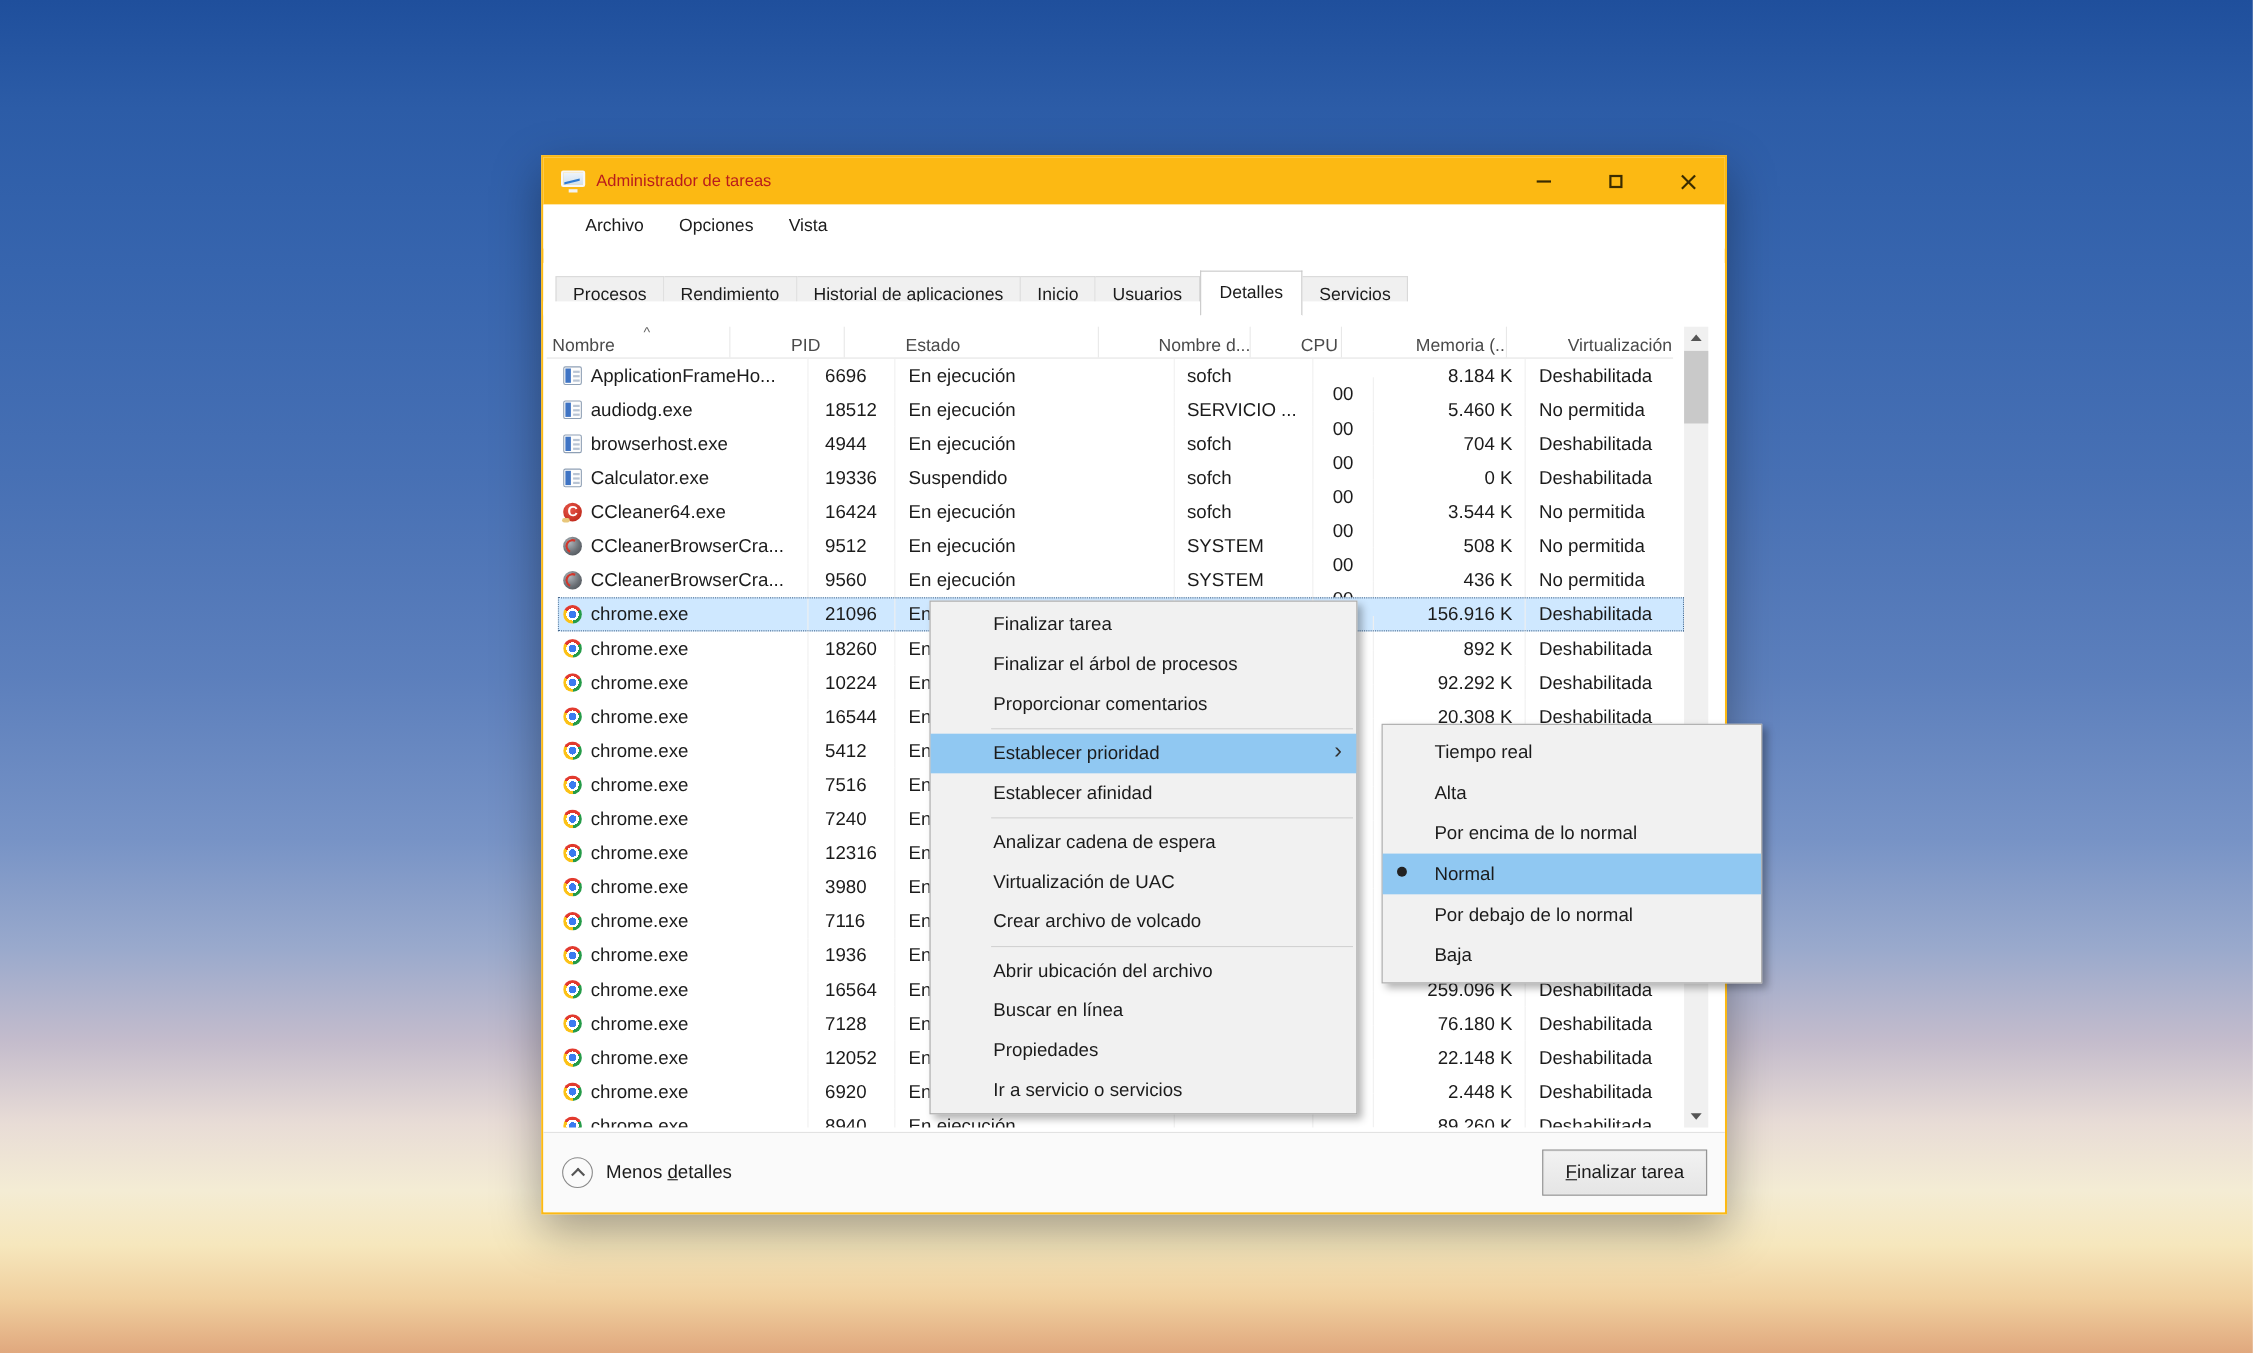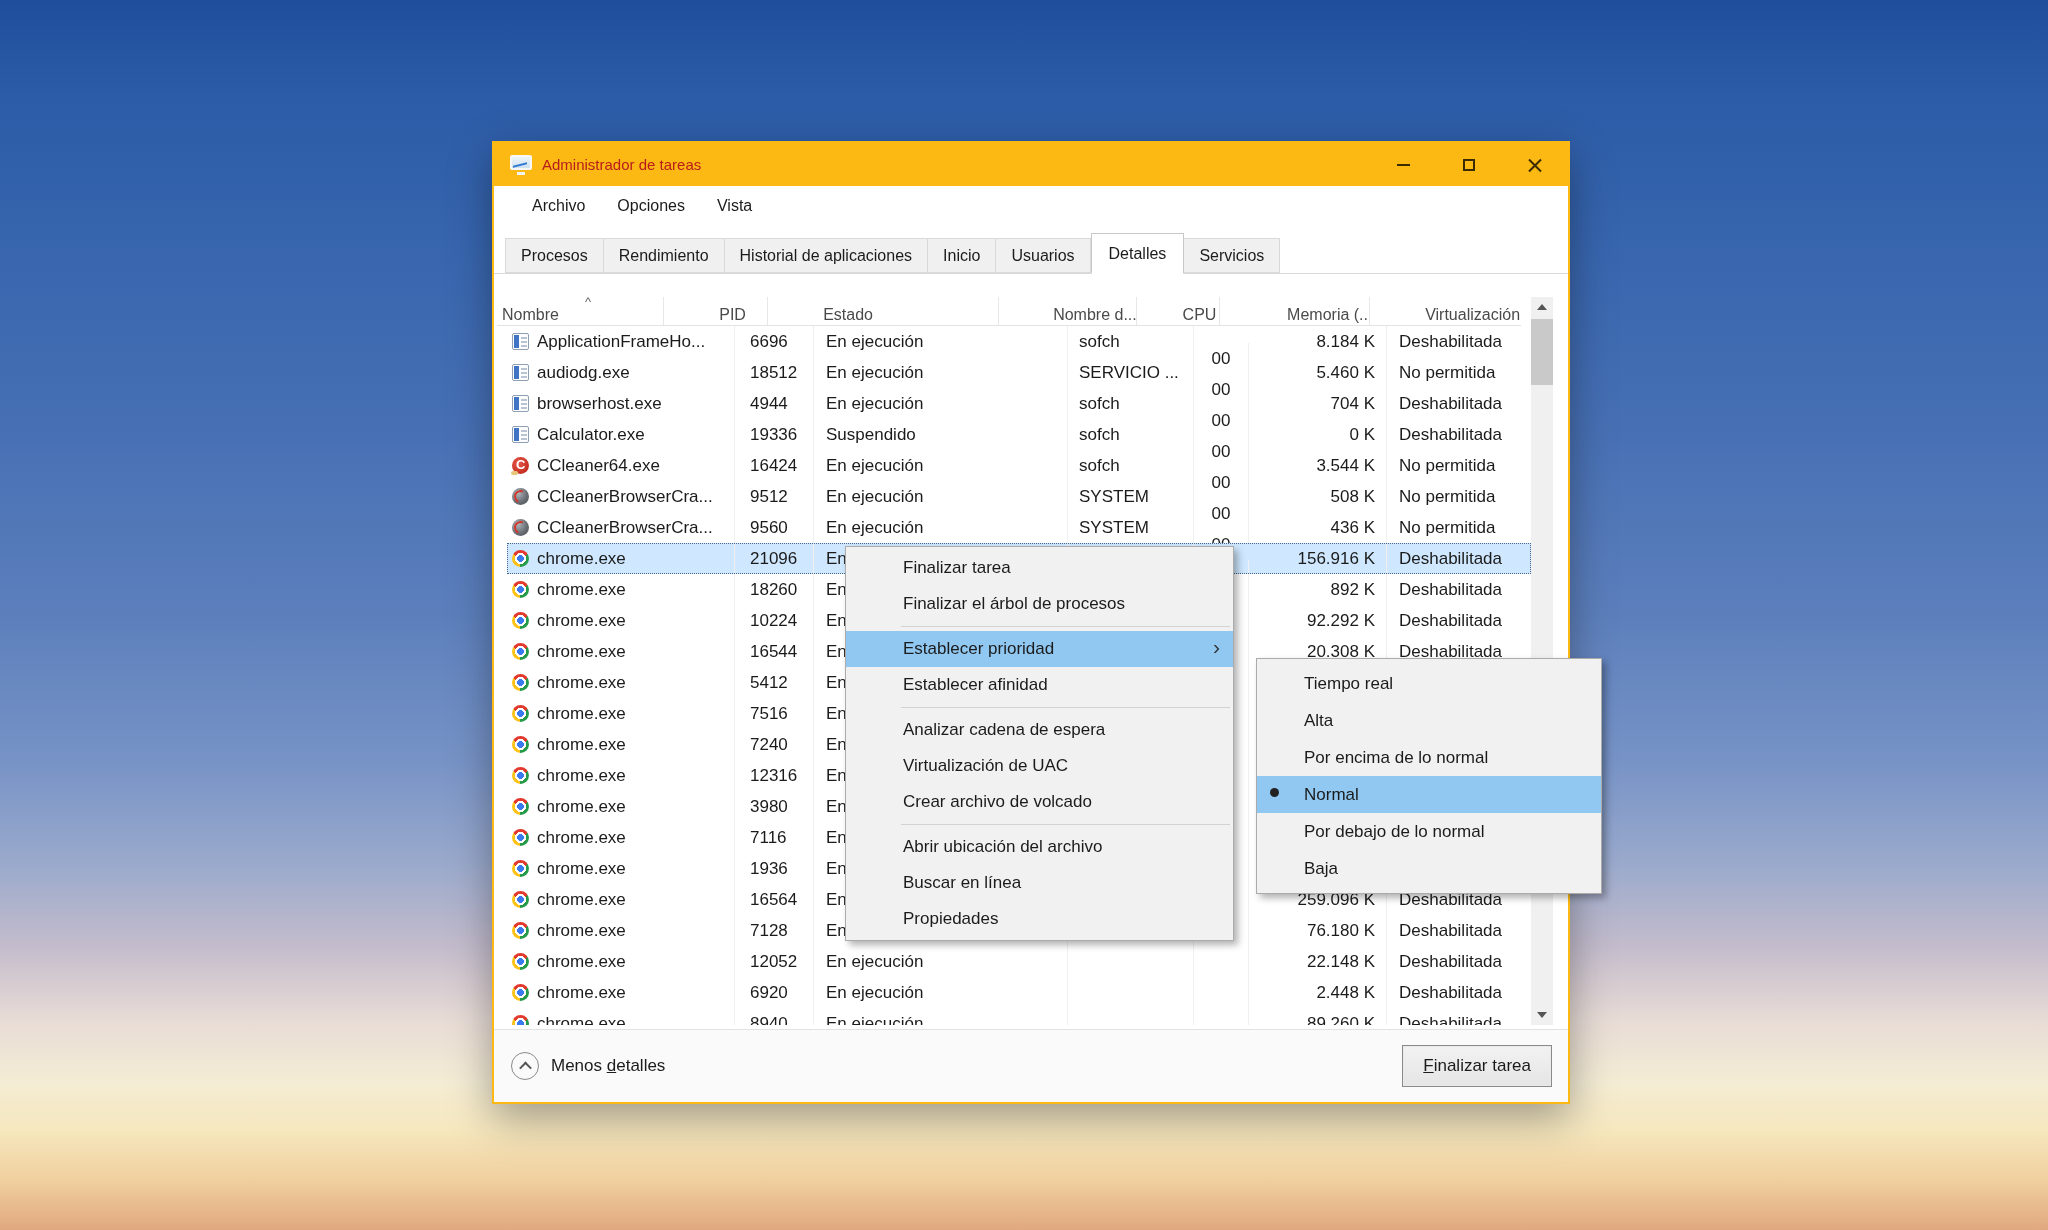--- a/index.html
+++ b/index.html
@@ -47,21 +47,21 @@
 
   
   .menubar {
     position:absolute; left:0; top:43px; right:0; height:40px; background:#ffffff;
     display:flex; align-items:center; padding-left:22px;
   }
   .menubar .mitem { padding:6px 16px; font-size:16px; color:#1b1b1b; }
 
   
   .tabstrip {
-    position:absolute; left:0; top:83px; right:0; height:48px;
+    position:absolute; left:0; top:96px; right:0; height:48px;
     background:#ffffff; border-bottom:1px solid #d9d9d9;
     display:flex; align-items:flex-end; padding-left:11px;
   }
   .tab {
     background:#f0f0f0; border:1px solid #d9d9d9; border-left:none;
     height:35px; padding:0 15px; display:flex; align-items:center;
     font-size:16px; color:#1b1b1b; margin-bottom:0;
   }
   .tab:first-child { border-left:1px solid #d9d9d9; }
   .tab.active {
@@ -515,31 +515,33 @@
         <span class="u">F</span>
         <span>inalizar tarea</span>
       </div>
   </div>
 
 </div>
 
 <div class="menu ctx" id="ctx-menu">
     <div class="mrow">Finalizar tarea</div>
     <div class="mrow">Finalizar el árbol de procesos</div>
+    <div class="mrow">Proporcionar comentarios</div>
     <div class="msep"></div>
     <div class="mrow hl">Establecer prioridad<span class="arrow-r">›</span></div>
     <div class="mrow">Establecer afinidad</div>
     <div class="msep"></div>
     <div class="mrow">Analizar cadena de espera</div>
     <div class="mrow">Virtualización de UAC</div>
     <div class="mrow">Crear archivo de volcado</div>
     <div class="msep"></div>
     <div class="mrow">Abrir ubicación del archivo</div>
     <div class="mrow">Buscar en línea</div>
     <div class="mrow">Propiedades</div>
+    <div class="mrow">Ir a servicio o servicios</div>
   </div>
 <div class="menu sub" id="sub-menu">
     <div class="mrow">Tiempo real</div>
     <div class="mrow">Alta</div>
     <div class="mrow">Por encima de lo normal</div>
     <div class="mrow hl">Normal<span class="bullet"></span></div>
     <div class="mrow">Por debajo de lo normal</div>
     <div class="mrow">Baja</div>
   </div>
 

